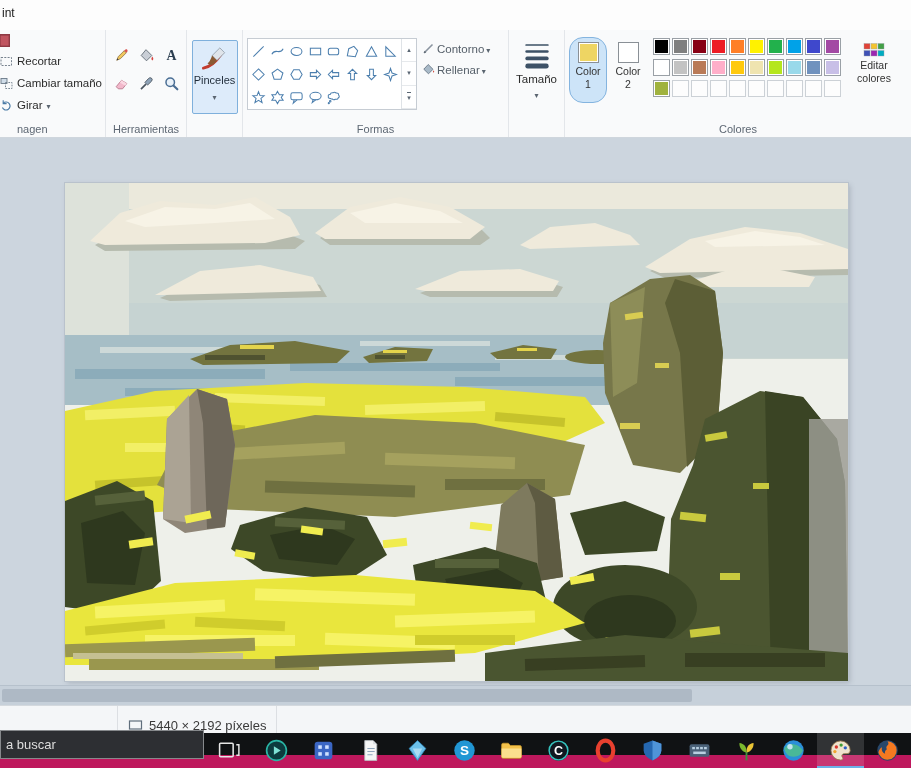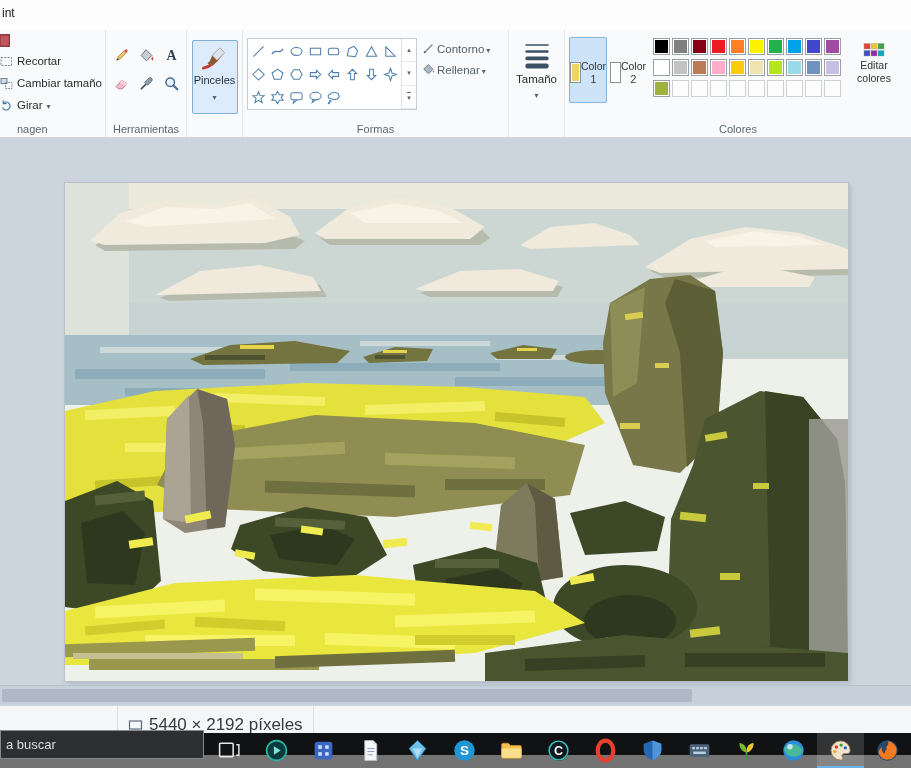--- a/index.html
+++ b/index.html
@@ -1,19 +1,19 @@
 <!DOCTYPE html>
 <html><head>
 <meta charset="utf-8">
 <style>
   *{margin:0;padding:0;box-sizing:border-box}
   html,body{width:911px;height:768px;overflow:hidden}
   body{font-family:"Liberation Sans",sans-serif;background:#fff}
   svg{display:block}
-  .screen{position:relative;width:911px;height:768px;background:#737373;overflow:hidden}
+  .screen{position:relative;width:911px;height:768px;background:#be185d;overflow:hidden}
 
   
   .titlebar{position:absolute;left:0;top:0;width:100%;height:30px;background:#fdfdfd}
   .titlebar .title{position:absolute;left:2px;top:6px;font-size:12px;color:#1a1a1a}
 
   
   .ribbon{position:absolute;left:0;top:30px;width:100%;height:108px;background:#f9fafb;
           border-bottom:1px solid #cfd6dd;display:flex;align-items:stretch}
   .rgroup{position:relative;border-right:1px solid #e3e6ea;padding:4px 4px 16px 4px}
   .rgroup-label{position:absolute;bottom:2px;left:0;width:100%;text-align:center;
@@ -58,43 +58,43 @@
 
   
   .g-size{width:56px}
   .size-btn{display:flex;flex-direction:column;align-items:center;gap:3px;padding-top:8px;
             font-size:11.5px;color:#2b2b2b}
   .size-icon svg{width:26px;height:28px}
 
   
   .g-colors{flex:1;border-right:none}
   .colors-wrap{display:flex;align-items:flex-start;gap:2px;padding-top:3px}
-  .colorbig{width:38px;min-height:66px;display:flex;flex-direction:row;align-items:center;
-            border:1px solid transparent;border-radius:2px;padding-top:4px}
+  .colorbig{width:38px;min-height:66px;display:flex;flex-direction:column;align-items:center;
+            border:1px solid transparent;border-radius:14px;padding-top:4px}
   .colorbig.selected{background:#cde4f8;border-color:#84b4df}
   .cswatch{width:21px;height:21px;border:1px solid #8a9096;box-shadow:inset 0 0 0 1px #fff}
   .clabel{font-size:10.5px;color:#333;line-height:1.2;text-align:center;margin-top:2px}
   .palette{display:grid;grid-template-columns:repeat(10,17px);grid-auto-rows:19px;gap:2px 2px;margin:1px 5px 0 4px}
   .swatch{width:17px;height:17px;border:1px solid #9aa0a6;box-shadow:inset 0 0 0 1px #fff}
   .swatch.empty{background:#fdfdfd;border-color:#ccd1d6;box-shadow:none}
   .editbtn{width:52px;display:flex;flex-direction:column;align-items:center;padding-top:5px}
   .edit-icon svg{width:22px;height:15px}
 
   
   .canvas-area{position:absolute;left:0;top:138px;width:100%;height:547px;background:#ccd5de}
   .paint-canvas{position:absolute;left:65px;top:45px;width:783px;height:498px;background:#fff;
                 box-shadow:0 0 0 1px #b9c2cc,2px 2px 5px rgba(70,80,95,.25)}
 
   
   .scroll-strip{position:absolute;left:0;top:685px;width:100%;height:20px;background:#c6d0da;border-top:1px solid #b6c1cc}
   .scroll-thumb{position:absolute;left:2px;top:3px;width:690px;height:13px;background:#aeb9c5;border-radius:2px}
 
   
   .statusbar{position:absolute;left:0;top:705px;width:100%;height:39px;background:#f4f6f8;
-             border-top:1px solid #d4d9de;display:flex;align-items:stretch;font-size:17px;color:#3a3a3a}
+             border-top:1px solid #d4d9de;display:flex;align-items:stretch;font-size:13px;color:#3a3a3a}
   .seg{display:flex;align-items:center;gap:6px;padding:0 10px;border-right:1px solid #dcdfe3;white-space:nowrap}
   .seg.spacer{width:118px;padding:0}
   .st-icon svg{width:15px;height:15px}
 
   
   .taskbar{position:absolute;left:0;top:733px;width:100%;height:22px;background:#101214;display:flex;align-items:center}
   .search{width:204px;height:29px;margin-right:2px;background:#2d2f33;border:1px solid #86898c;
           display:flex;align-items:center;padding-left:5px;font-size:13px;color:#dedede;white-space:nowrap;overflow:hidden}
   .tb-icons{display:flex;flex:1;height:100%}
   .tb-slot{width:47px;height:35px;display:flex;align-items:center;justify-content:center}

